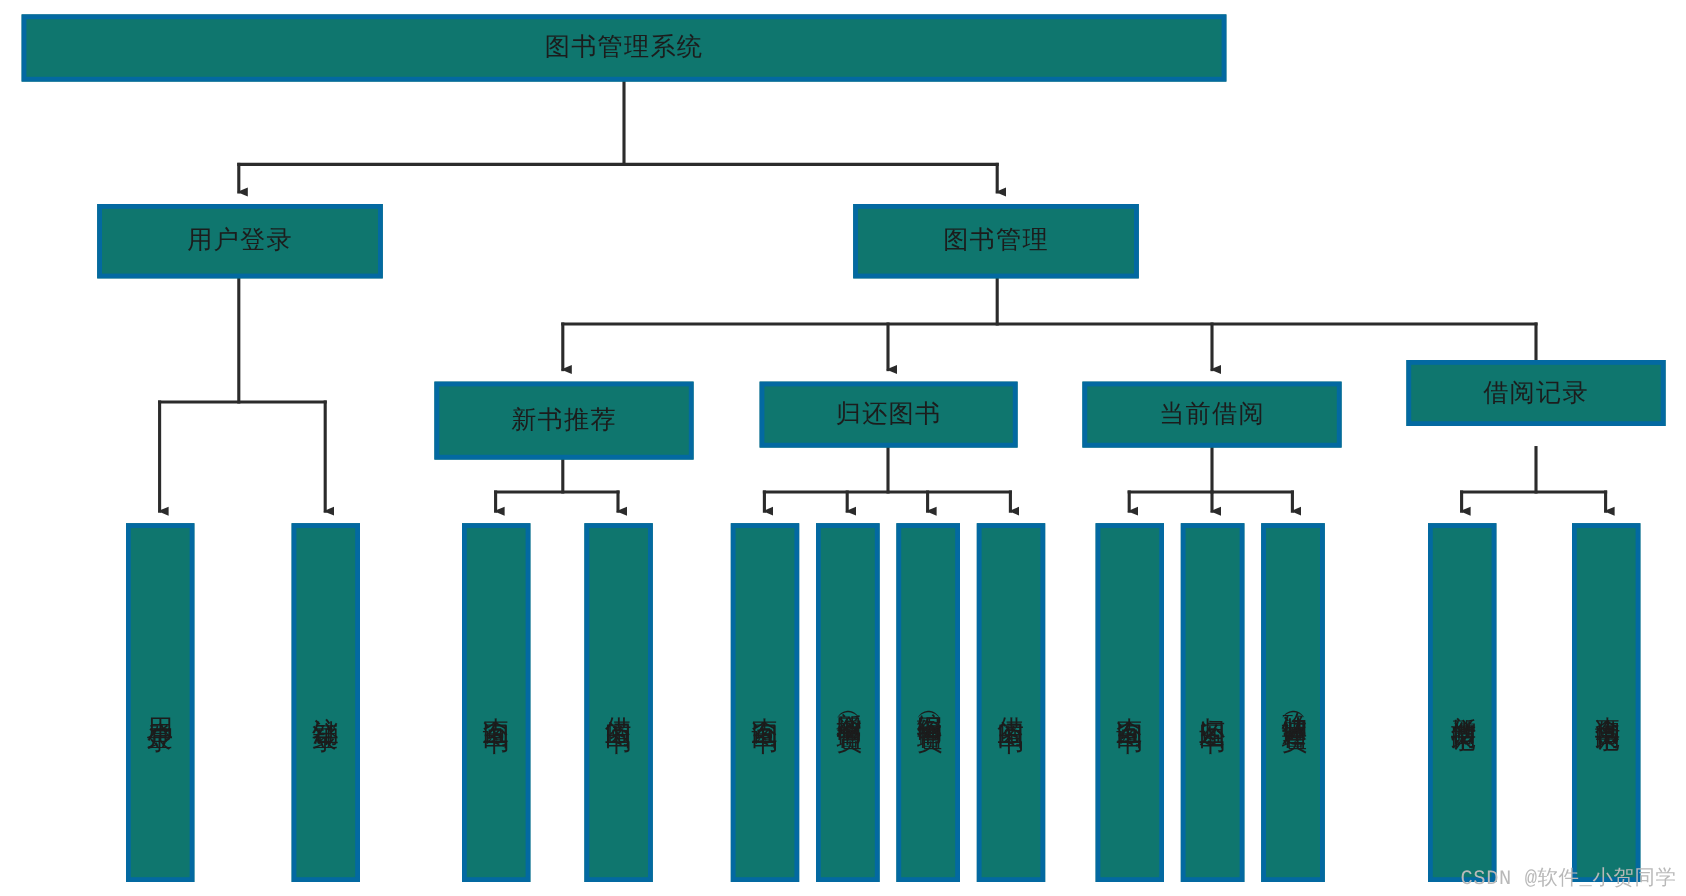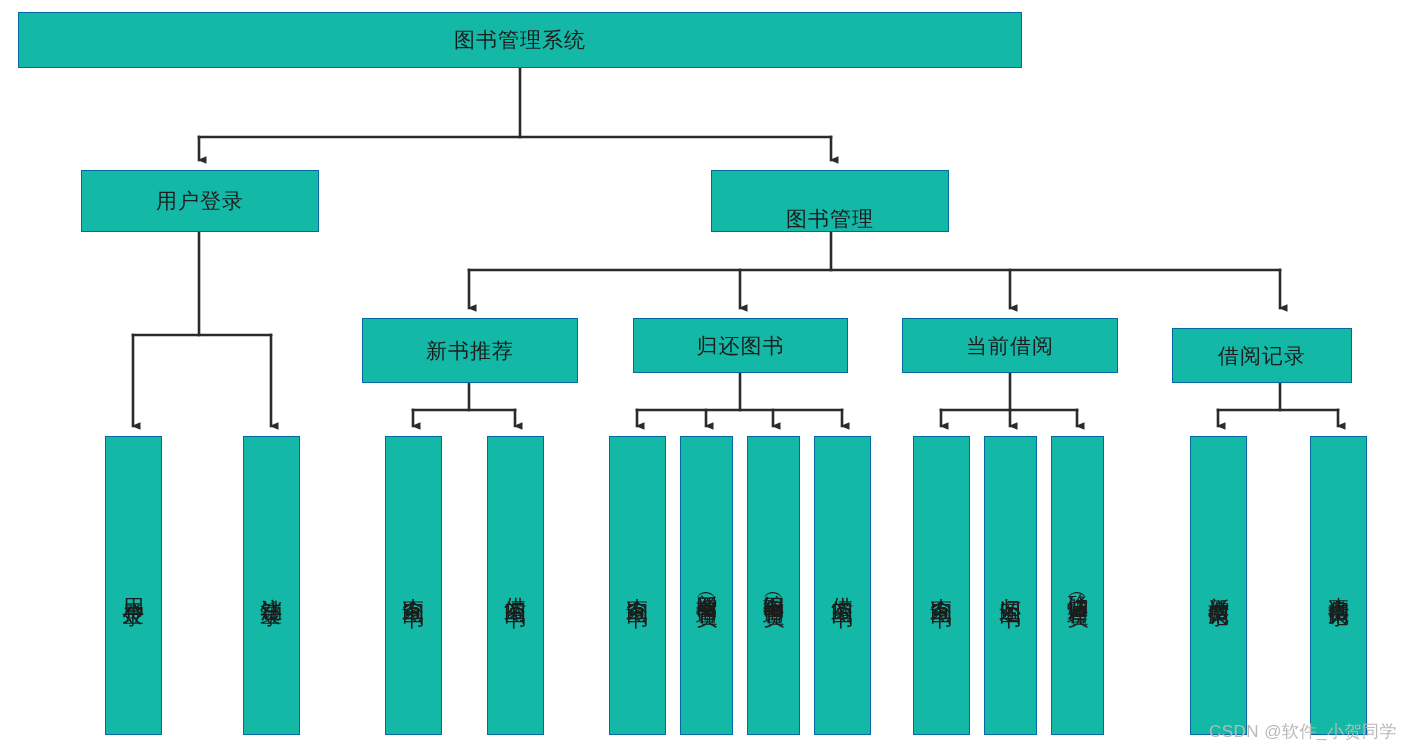--- a/index.html
+++ b/index.html
@@ -21,22 +21,22 @@
     position: absolute;
     left: 0;
     top: 0;
     width: 1405px;
     height: 747px;
     pointer-events: none;
   }
   .node {
     position: absolute;
     box-sizing: border-box;
-    border: 1px solid #0369a1;
-    background: #14b8a6;
+    border: 4px solid #0369a1;
+    background: #0f766e;
     display: flex;
     align-items: center;
     justify-content: center;
     color: #1c1c1c;
   }
   .node.horiz .label {
     font-size: 21px;
     line-height: 1.2;
     letter-spacing: 1px;
     white-space: nowrap;
@@ -60,21 +60,21 @@
     letter-spacing: 2px;
   }
   .watermark {
     position: absolute;
     right: 8px;
     bottom: 4px;
     font-size: 17px;
     color: #b9b9b9;
     letter-spacing: 0.5px;
     white-space: nowrap;
-    font-family: Liberation Sans, sans-serif;
+    font-family: Liberation Mono, monospace;
   }
 </style>
 </head>
 <body>
 
 <div id="canvas">
 
   <svg id="wires" viewBox="0 0 1405 747" xmlns="http://www.w3.org/2000/svg">
     <defs>
       <marker id="arrow" viewBox="0 0 12 12" refX="6" refY="10" markerWidth="9" markerHeight="9" orient="auto-start-reverse" markerUnits="userSpaceOnUse">
@@ -126,34 +126,34 @@
     </g>
   </svg>
 
   <div class="node horiz" style="left:18px; top:12px; width:1004px; height:56px;">
     <span class="label">图书管理系统</span>
   </div>
 
   <div class="node horiz" style="left:81px; top:170px; width:238px; height:62px;">
     <span class="label">用户登录</span>
   </div>
-  <div class="node horiz" style="left:711px; top:170px; width:238px; height:62px;align-items:flex-end;">
+  <div class="node horiz" style="left:711px; top:170px; width:238px; height:62px;">
     <span class="label">图书管理</span>
   </div>
 
   <div class="node horiz" style="left:362px; top:318px; width:216px; height:65px;">
     <span class="label">新书推荐</span>
   </div>
   <div class="node horiz" style="left:633px; top:318px; width:215px; height:55px;">
     <span class="label">归还图书</span>
   </div>
   <div class="node horiz" style="left:902px; top:318px; width:216px; height:55px;">
     <span class="label">当前借阅</span>
   </div>
-  <div class="node horiz" style="left:1172px; top:328px; width:180px; height:55px;">
+  <div class="node horiz" style="left:1172px; top:300px; width:216px; height:55px;">
     <span class="label">借阅记录</span>
   </div>
 
   <div class="node vert" style="left:105px; top:436px; width:57px; height:299px;">
     <span class="label">用户登录</span>
   </div>
   <div class="node vert" style="left:243px; top:436px; width:57px; height:299px;">
     <span class="label">注销登录</span>
   </div>
 

